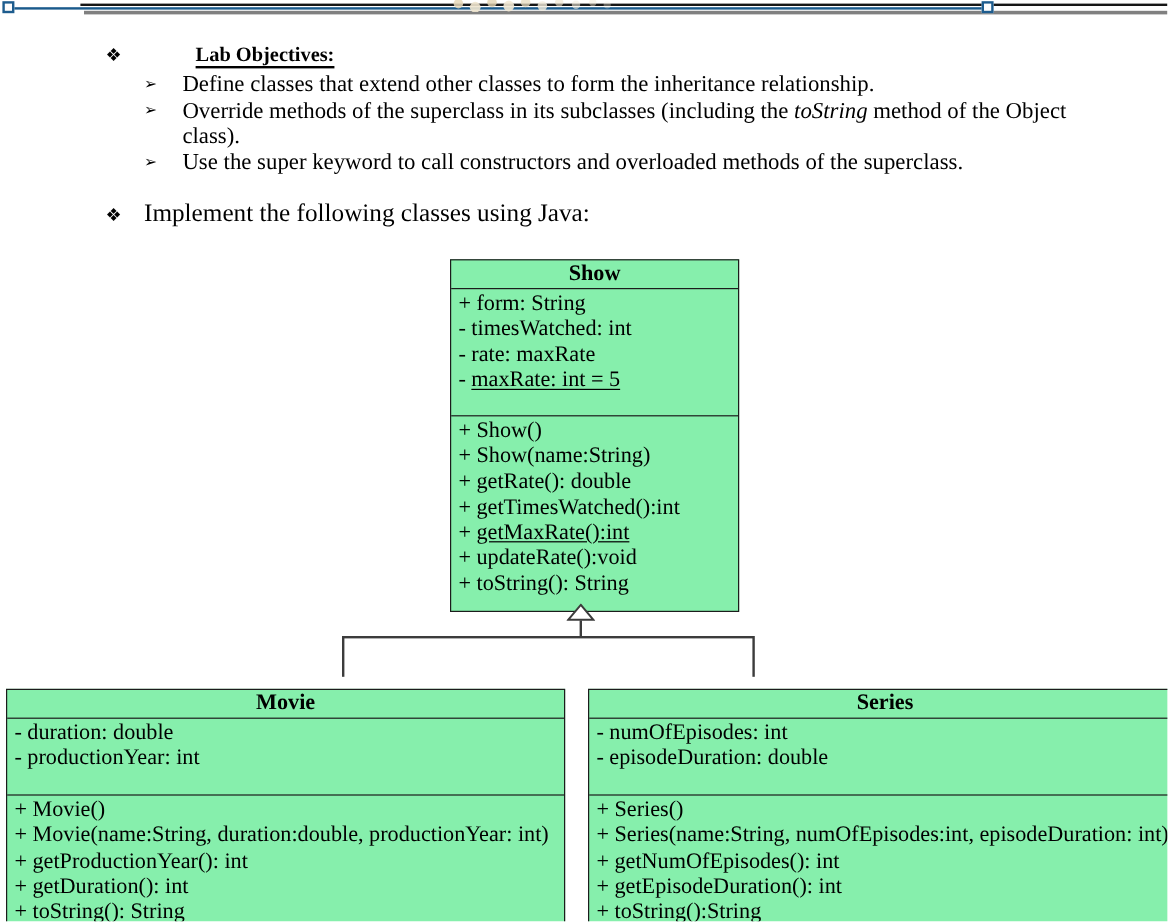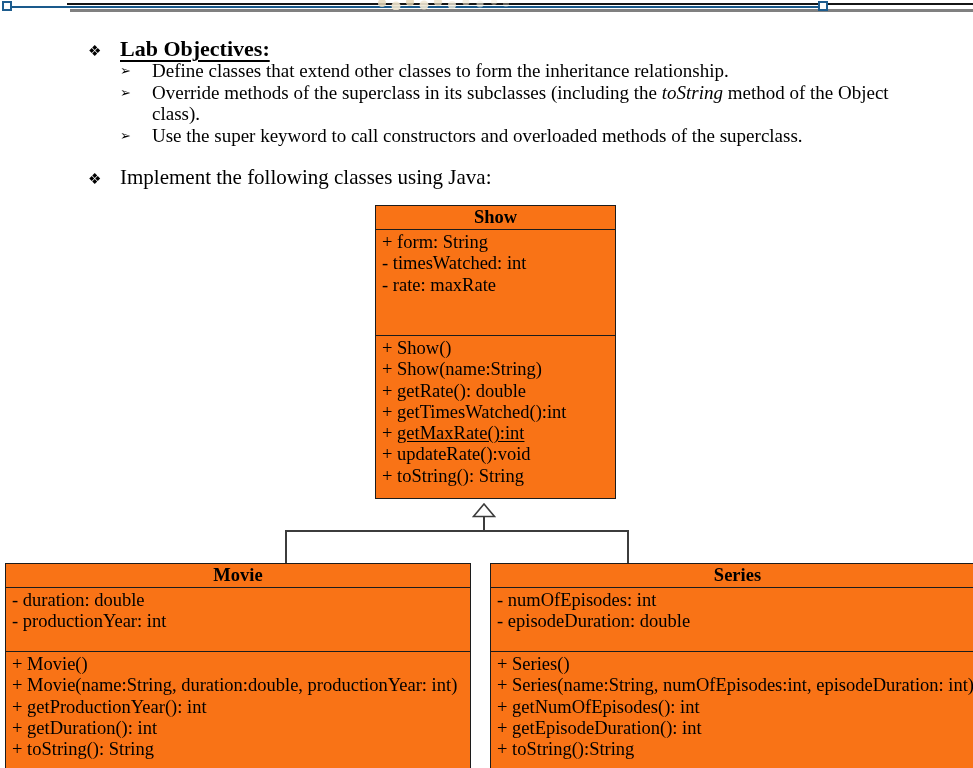--- a/index.html
+++ b/index.html
@@ -20,33 +20,33 @@
   .handle-left  { left:2px; }
   .handle-right { left:818px; }
   .watermark { position:absolute; left:376px; top:0; }
 
   
   .h-row { position:absolute; display:flex; align-items:baseline; }
   .h1-row { top:36px; left:88px; }
   .h2-row { top:165px; left:88px; }
   .h-bullet { font-family:"DejaVu Sans",sans-serif; font-size:15px; width:32px; flex:none; }
   .h1-title {
-    font-size:22px; font-weight:bold; text-decoration:underline;
-    text-decoration-thickness:2px; text-underline-offset:4px; white-space:nowrap;
+    font-size:17px; font-weight:bold; text-decoration:underline;
+    text-decoration-thickness:2px; text-underline-offset:4px; white-space:nowrap;margin-left:43px;
   }
   .h2-title { font-size:21px; white-space:nowrap; }
 
   .obj-list { position:absolute; top:60px; left:120px; }
   .obj-item { display:flex; font-size:19px; line-height:21.7px; }
   .obj-marker { font-family:"DejaVu Sans",sans-serif; font-size:13px; width:32px; flex:none; line-height:21.7px; }
   .obj-text { white-space:nowrap; }
   .it { font-style:italic; }
 
   
-  .uml-box { position:absolute; border:1.6px solid #1c1c1c; background:#f97316; }
+  .uml-box { position:absolute; border:1.6px solid #1c1c1c; background:#86efac;margin-top:11px; }
   .uml-title {
     font-weight:bold; text-align:center; font-size:18.5px;
     line-height:20px; padding:1px 0 2px; border-bottom:1.6px solid #1c1c1c; white-space:nowrap;
   }
   .uml-sec { padding:2px 0 0 6px; font-size:18.5px; line-height:21.3px; }
   .uml-sec div { white-space:nowrap; }
   .uml-attrs { border-bottom:1.6px solid #1c1c1c; }
   .show-box   { left:375px; top:205px; width:241px; height:294px; }
   .show-attrs { height:106px; }
   .movie-box  { left:5px;   top:563px; width:466px; height:230px; }
@@ -111,20 +111,21 @@
     <span class="h-bullet">❖</span>
     <span class="h2-title">Implement the following classes using Java:</span>
   </div>
 
   <div class="uml-box show-box">
     <div class="uml-title">Show</div>
     <div class="uml-sec uml-attrs show-attrs">
       <div>+ form: String</div>
       <div>- timesWatched: int</div>
       <div>- rate: maxRate</div>
+      <div><span>- </span><span class="u">maxRate: int = 5</span></div>
     </div>
     <div class="uml-sec">
       <div>+ Show()</div>
       <div>+ Show(name:String)</div>
       <div>+ getRate(): double</div>
       <div>+ getTimesWatched():int</div>
       <div><span>+ </span><span class="u">getMaxRate():int</span></div>
       <div>+ updateRate():void</div>
       <div>+ toString(): String</div>
     </div>

